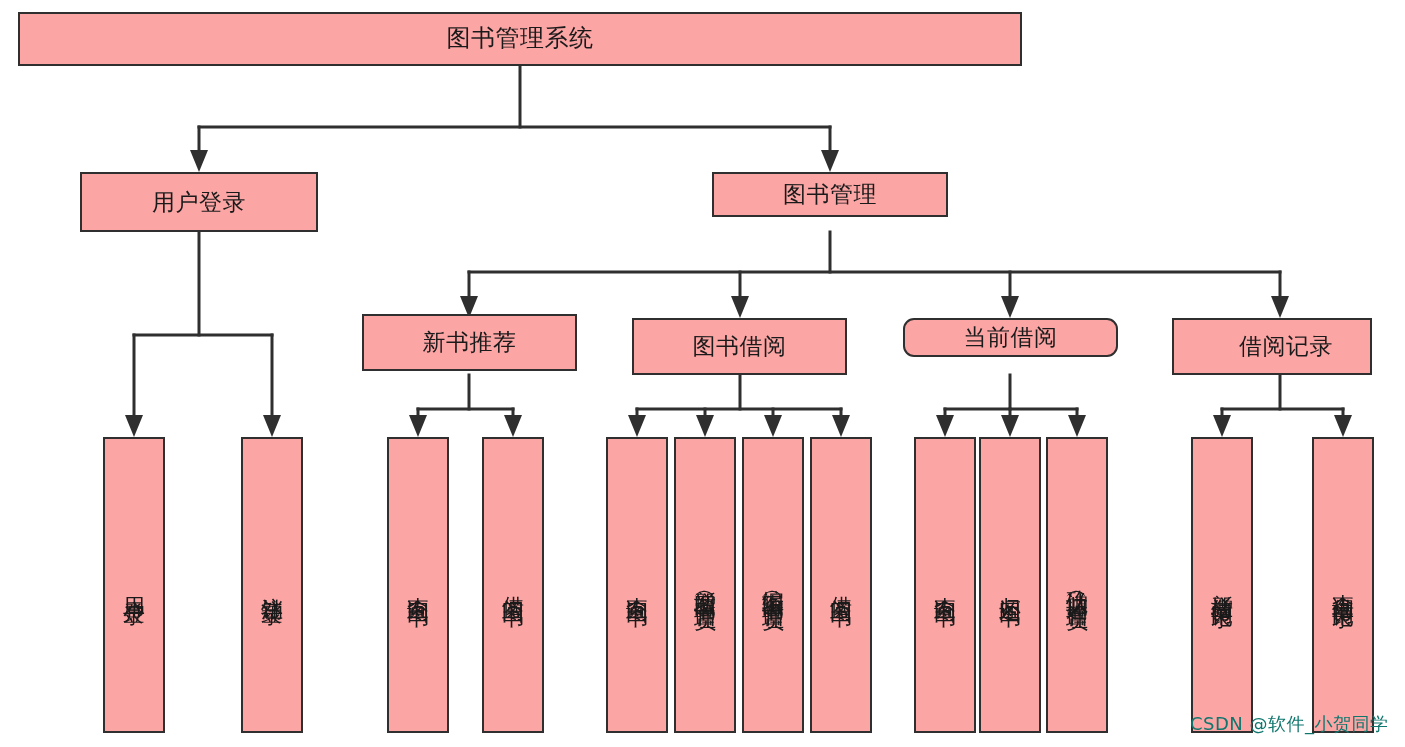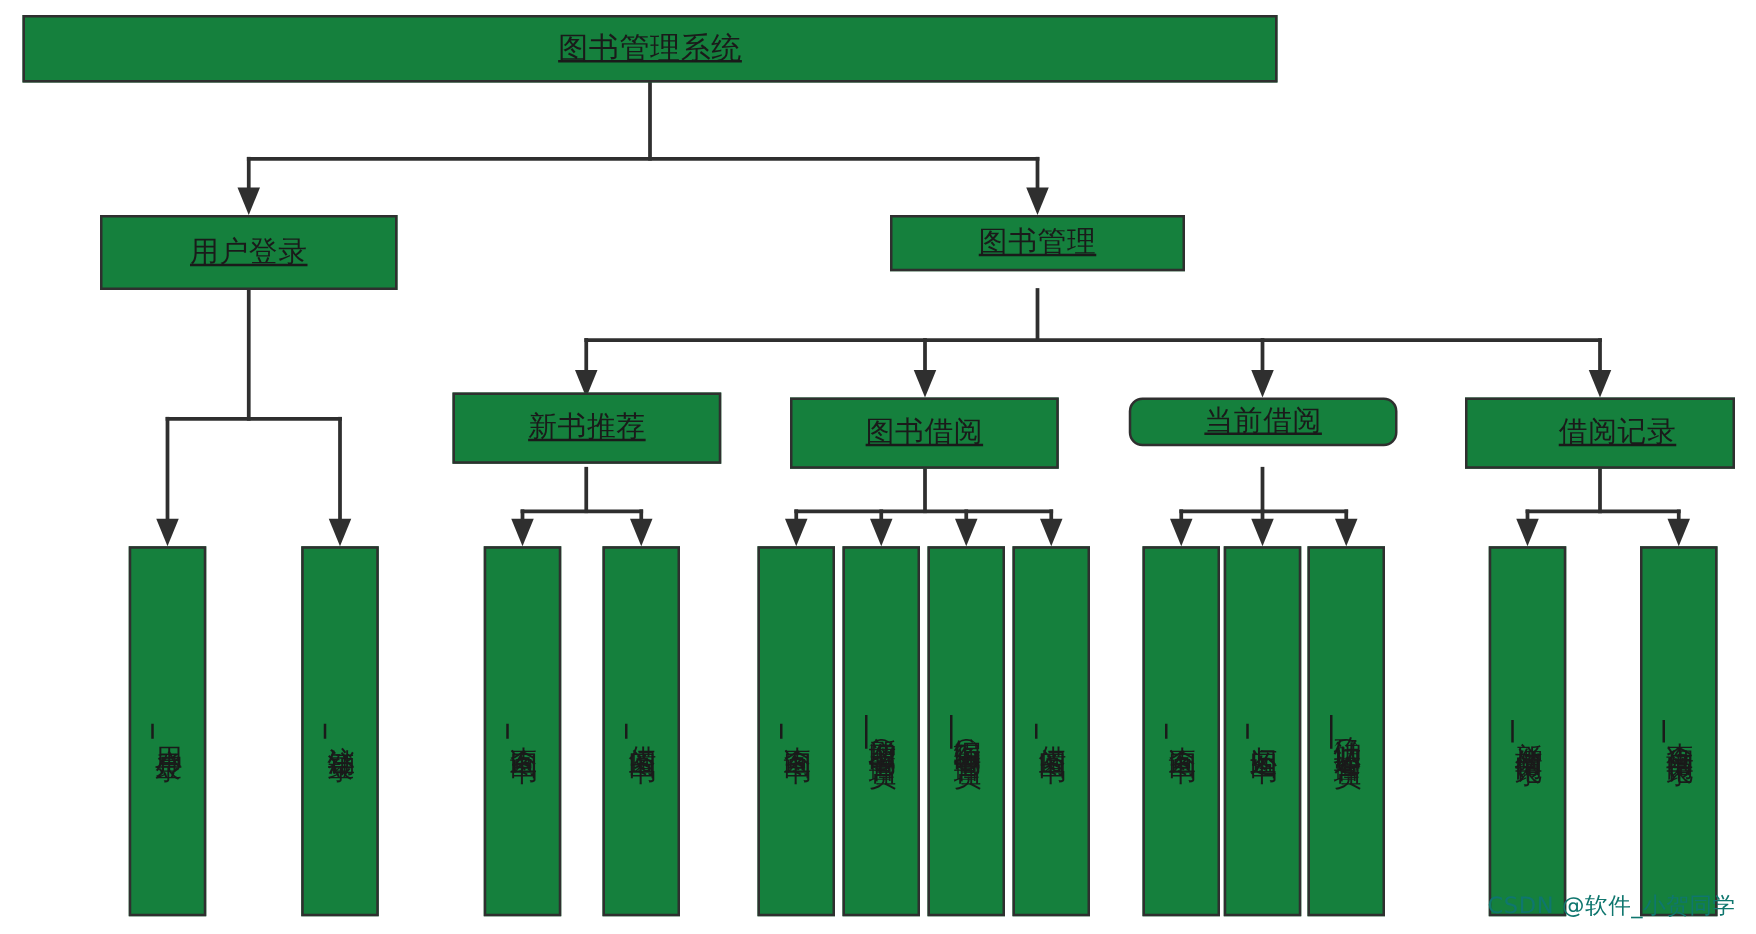--- a/index.html
+++ b/index.html
@@ -21,28 +21,27 @@
   #connector-layer {
     position: absolute;
     left: 0;
     top: 0;
     width: 1405px;
     height: 747px;
   }
   .node {
     position: absolute;
     box-sizing: border-box;
-    background: #15803d;
+    background: #fca5a5;
     border: 2.5px solid #2f2f2f;
     display: flex;
     align-items: center;
     justify-content: center;
     color: #1a1a1a;
     z-index: 2;
-    text-decoration: underline;
   }
   .node-label {
     display: block;
     line-height: 1.32;
     white-space: pre;
     letter-spacing: 0.5px;
   }
   .node.horizontal .node-label {
     writing-mode: horizontal-tb;
     font-size: 23px;
@@ -140,21 +139,21 @@
       </div>
       <div class="node horizontal" style="left: 362px; top: 314px; width: 215px; height: 57px;">
         <span class="node-label">新书推荐</span>
       </div>
       <div class="node horizontal" style="left: 632px; top: 318px; width: 215px; height: 57px;">
         <span class="node-label">图书借阅</span>
       </div>
       <div class="node horizontal" style="left: 903px; top: 318px; width: 215px; height: 39px; border-radius: 11px;">
         <span class="node-label">当前借阅</span>
       </div>
-      <div class="node horizontal" style="left: 1172px; top: 318px; width: 216px; height: 57px; padding-left: 28px;">
+      <div class="node horizontal" style="left: 1172px; top: 318px; width: 200px; height: 57px; padding-left: 28px;">
         <span class="node-label">借阅记录</span>
       </div>
       <div class="node vertical" style="left: 103px; top: 437px; width: 62px; height: 296px;">
         <span class="node-label">用户登录</span>
       </div>
       <div class="node vertical" style="left: 241px; top: 437px; width: 62px; height: 296px;">
         <span class="node-label">注销登录</span>
       </div>
       <div class="node vertical" style="left: 387px; top: 437px; width: 62px; height: 296px;">
         <span class="node-label">查询图书</span>

